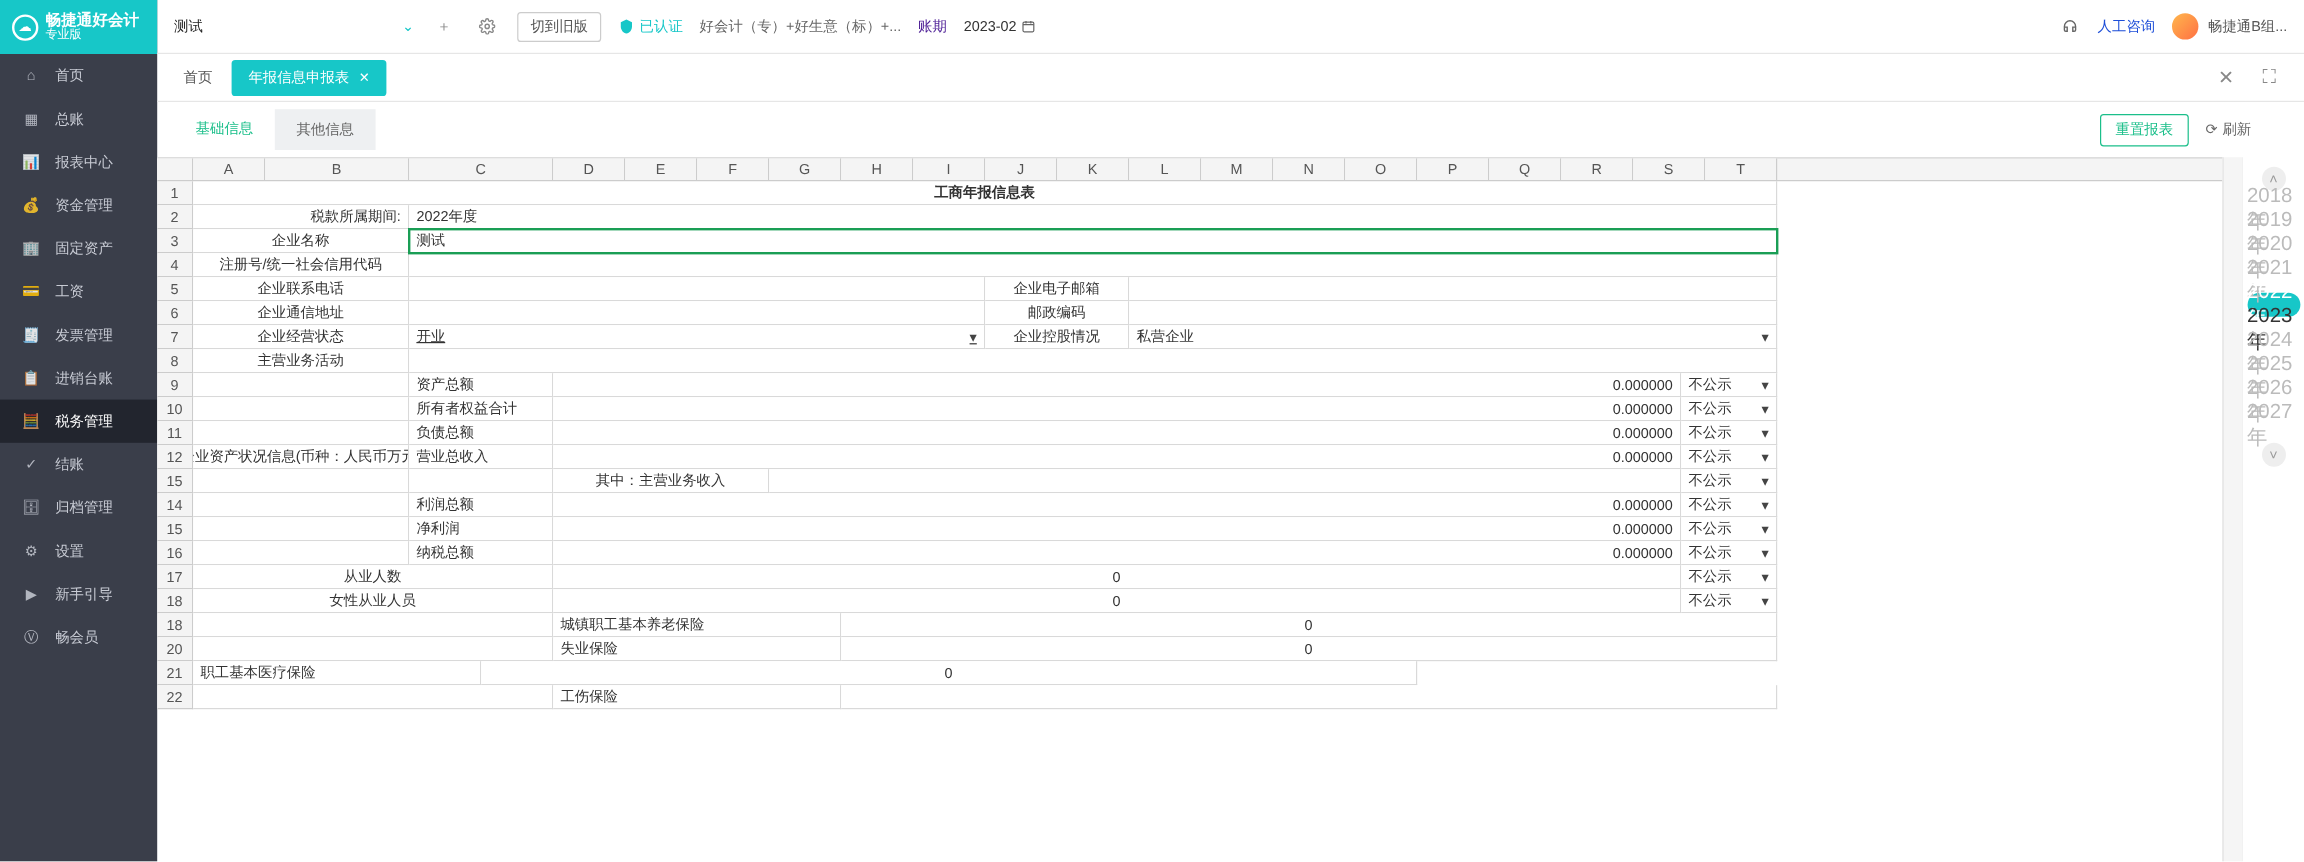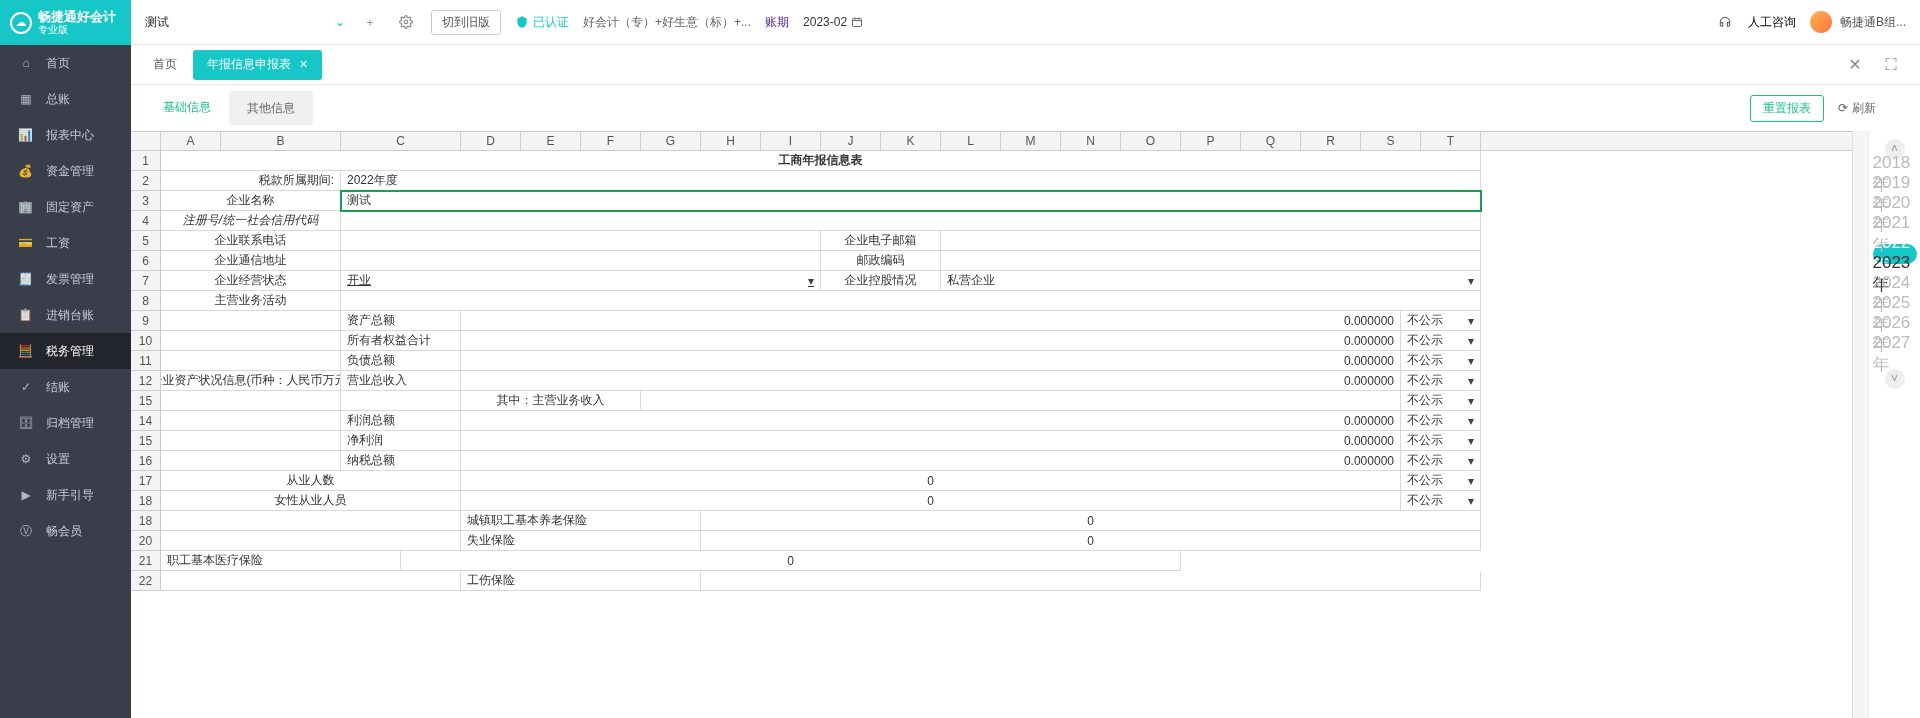--- a/index.html
+++ b/index.html
@@ -19,21 +19,21 @@
 .topbar{height:45px;border-bottom:1px solid #e6e6e6;display:flex;align-items:center;padding:0 14px;gap:14px;color:#555}
 .company-select{flex:0 0 200px;display:flex;align-items:center;gap:8px;color:#222}
 .company-select .caret{color:#17c7c8;margin-left:auto}
 .tb-btn{width:22px;height:22px;border-radius:3px;display:flex;align-items:center;justify-content:center;color:#888;cursor:pointer}
 .oldver{border:1px solid #ccc;border-radius:3px;padding:3px 10px;cursor:pointer;color:#555}
 .verified{color:#17c7c8;display:flex;align-items:center;gap:4px}
 .plan{color:#666}
 .period-label{color:#4c1d95}
 .period-val{display:flex;align-items:center;gap:4px;color:#333}
 .spacer{flex:1}
-.support{display:flex;align-items:center;gap:16px;color:#000000;cursor:pointer}
+.support{display:flex;align-items:center;gap:16px;color:#1d4ed8;cursor:pointer}
 .avatar{width:22px;height:22px;border-radius:50%;background:linear-gradient(135deg,#ffb74d,#ff7043);display:inline-block}
 .user{display:flex;align-items:center;gap:8px;color:#555}
 .tabs-row{height:40px;display:flex;align-items:center;padding:0 8px;border-bottom:1px solid #e6e6e6;gap:4px}
 .pg-tab{padding:0 14px;height:30px;display:flex;align-items:center;color:#555;cursor:pointer;border-radius:3px;gap:8px}
 .pg-tab.active{background:#17c7c8;color:#fff}
 .pg-tab .close{font-size:11px}
 .tabs-row .right{margin-left:auto;display:flex;align-items:center;gap:10px;padding-right:8px}
 .icon-btn{width:26px;height:26px;display:flex;align-items:center;justify-content:center;color:#888;cursor:pointer;font-size:16px}
 .subtab-row{height:46px;display:flex;align-items:center;padding:0 14px;gap:0}
 .subtab{padding:0 18px;height:34px;display:flex;align-items:center;background:#eef0f2;color:#666;cursor:pointer}
@@ -244,21 +244,21 @@
               <div class="cell right lbl" style="width: 180px;">税款所属期间:</div>
               <div class="cell " style="width: 1140px;">2022年度</div>
             </div>
             <div class="row">
               <div class="row-h">3</div>
               <div class="cell center lbl" style="width: 180px; text-align: right;">企业名称</div>
               <div class="cell selected" style="width: 1140px;">测试</div>
             </div>
             <div class="row">
               <div class="row-h">4</div>
-              <div class="cell center lbl" style="width: 180px; font-style: italic;">注册号/统一社会信用代码</div>
+              <div class="cell center lbl" style="width: 180px;">注册号/统一社会信用代码</div>
               <div class="cell " style="width: 1140px;"></div>
             </div>
             <div class="row">
               <div class="row-h">5</div>
               <div class="cell center lbl" style="width: 180px;">企业联系电话</div>
               <div class="cell " style="width: 480px;"></div>
               <div class="cell center lbl" style="width: 120px;">企业电子邮箱</div>
               <div class="cell " style="width: 540px;"></div>
             </div>
             <div class="row">

